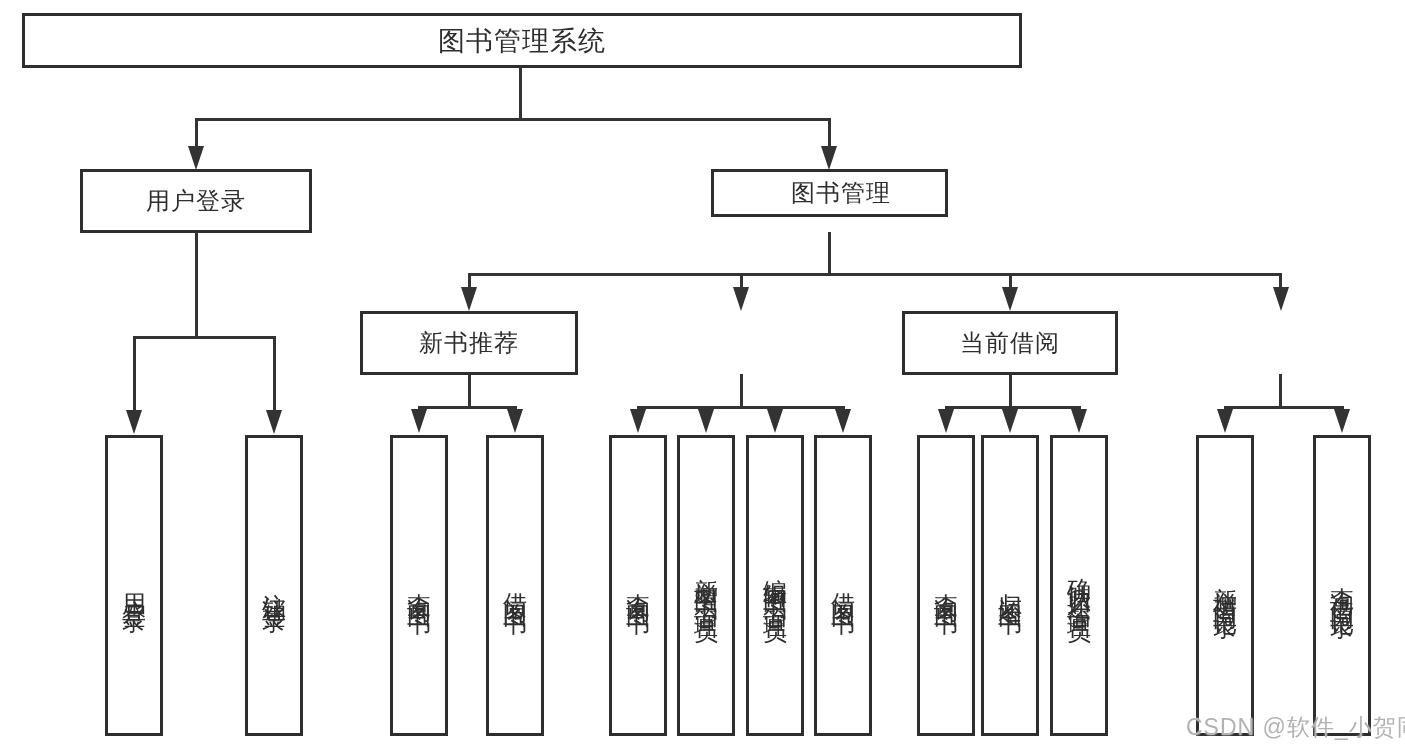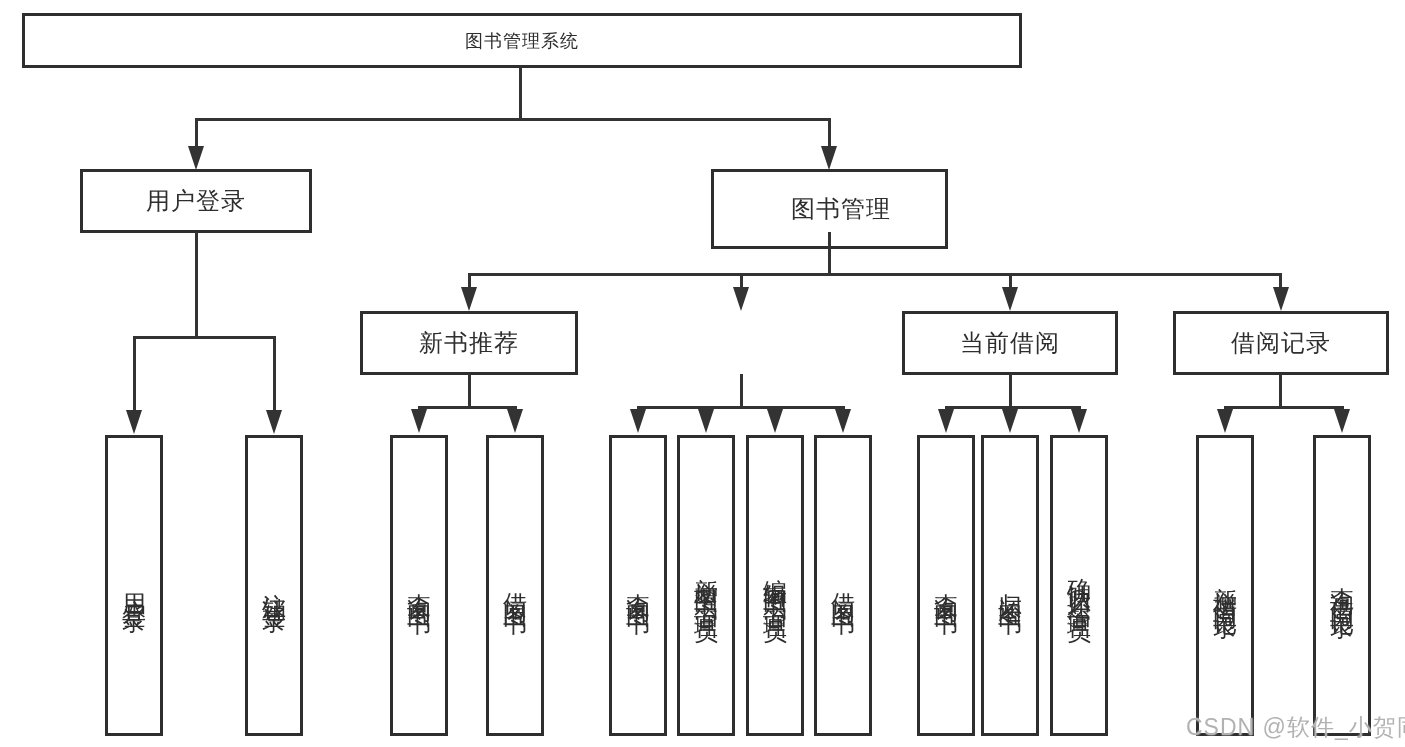--- a/index.html
+++ b/index.html
@@ -7,21 +7,21 @@
   #canvas{position:relative;width:1405px;height:747px;background:#ffffff;overflow:hidden;}
 
   .box{
     position:absolute;
     box-sizing:border-box;
     border:3px solid #2e2e2e;
     background:#ffffff;
     display:flex;align-items:center;justify-content:center;
     font-size:24px;letter-spacing:1px;color:#2e2e2e;
   }
-  .root{font-size:18px;}
+  .root{font-size:27px;}
   .vbox{
     position:absolute;
     box-sizing:border-box;
     border:3px solid #2e2e2e;
     background:#ffffff;
     writing-mode:vertical-rl;
     display:flex;align-items:center;justify-content:center;
     font-size:24px;letter-spacing:6px;color:#2e2e2e;
     line-height:52px;
   }
@@ -46,21 +46,21 @@
   <div class="box root" style="left:22px;top:13px;width:1000px;height:55px;">图书管理系统</div>
 
   <div class="ln" style="left:519px;top:67px;width:3px;height:51px;"></div>
   <div class="ln" style="left:195px;top:118px;width:636px;height:3px;"></div>
   <div class="ln" style="left:195px;top:120px;width:3px;height:28px;"></div>
   <div class="ah" style="left:188px;top:146px;"></div>
   <div class="ln" style="left:828px;top:120px;width:3px;height:28px;"></div>
   <div class="ah" style="left:821px;top:146px;"></div>
 
   <div class="box" style="left:80px;top:169px;width:232px;height:64px;">用户登录</div>
-  <div class="box" style="left:711px;top:169px;width:237px;height:80px;padding-left:23px;">图书管理</div>
+  <div class="box" style="left:711px;top:169px;width:237px;height:48px;padding-left:23px;">图书管理</div>
 
   <div class="ln" style="left:195px;top:232px;width:3px;height:104px;"></div>
   <div class="ln" style="left:133px;top:336px;width:143px;height:3px;"></div>
   <div class="ln" style="left:133px;top:338px;width:3px;height:74px;"></div>
   <div class="ah" style="left:126px;top:410px;"></div>
   <div class="ln" style="left:273px;top:338px;width:3px;height:74px;"></div>
   <div class="ah" style="left:266px;top:410px;"></div>
 
   <div class="ln" style="left:828px;top:232px;width:3px;height:41px;"></div>
   <div class="ln" style="left:468px;top:273px;width:814px;height:3px;"></div>
@@ -68,21 +68,20 @@
   <div class="ah" style="left:461px;top:287px;"></div>
   <div class="ln" style="left:740px;top:275px;width:3px;height:14px;"></div>
   <div class="ah" style="left:733px;top:287px;"></div>
   <div class="ln" style="left:1009px;top:275px;width:3px;height:14px;"></div>
   <div class="ah" style="left:1002px;top:287px;"></div>
   <div class="ln" style="left:1279px;top:275px;width:3px;height:14px;"></div>
   <div class="ah" style="left:1273px;top:287px;"></div>
 
   <div class="box" style="left:360px;top:311px;width:218px;height:64px;text-align:right;">新书推荐</div>
   <div class="box" style="left:902px;top:311px;width:216px;height:64px;">当前借阅</div>
-  <div class="box" style="left:1173px;top:311px;width:216px;height:64px;">借阅记录</div>
 
   <div class="ln" style="left:468px;top:374px;width:3px;height:33px;"></div>
   <div class="ln" style="left:740px;top:374px;width:3px;height:33px;"></div>
   <div class="ln" style="left:1009px;top:374px;width:3px;height:33px;"></div>
   <div class="ln" style="left:1279px;top:374px;width:3px;height:33px;"></div>
 
   <div class="ln" style="left:418px;top:406px;width:99px;height:3px;"></div>
   <div class="ln" style="left:637px;top:406px;width:208px;height:3px;"></div>
   <div class="ln" style="left:945px;top:406px;width:136px;height:3px;"></div>
   <div class="ln" style="left:1224px;top:406px;width:120px;height:3px;"></div>

